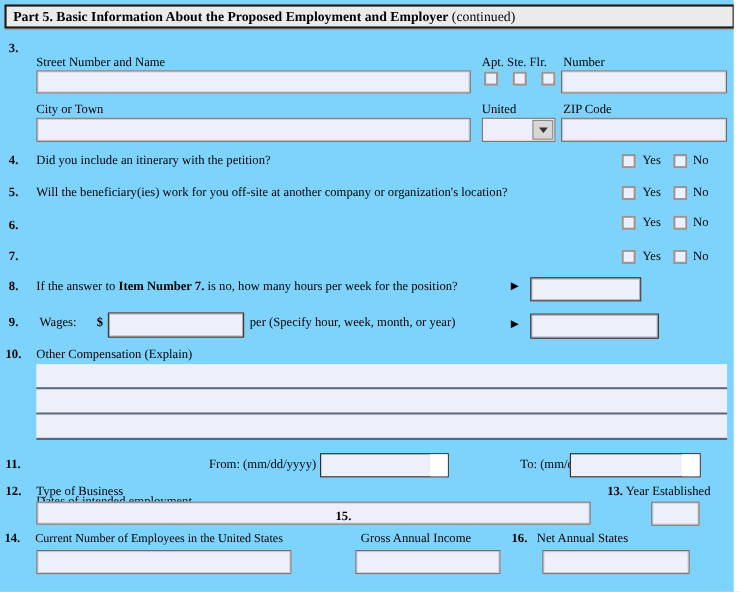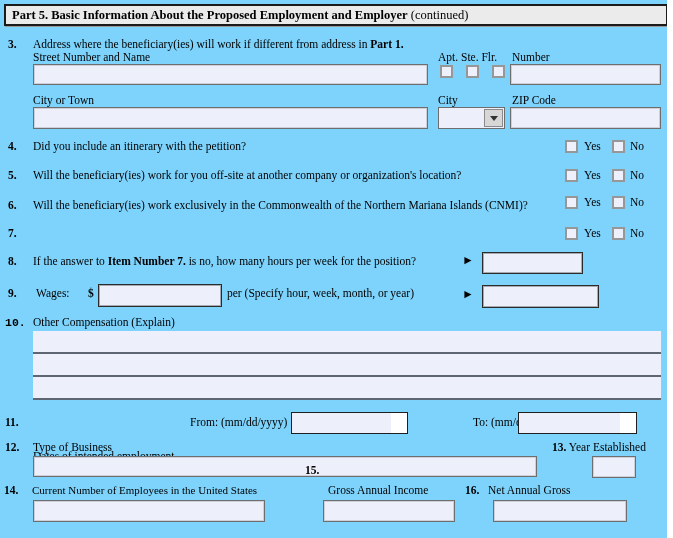--- a/index.html
+++ b/index.html
@@ -39,33 +39,32 @@
 <body>
 
 <div class="page">
 
   <div class="hdr">
     <span><b>Part 5.  Basic Information About the Proposed Employment and Employer</b>
     <span class="cont">(continued)</span></span>
   </div>
 
   <span class="lbl num" style="left:8px; top:38px;">3.</span>
-  <span class="lbl" style="left:33px; top:38px;"><span>Address where the beneficiary(ies) will work if different from address in </span><b>Part 1.</b></span>
   <span class="lbl" style="left:33px; top:51px;">Street Number and Name</span>
   <div class="fld" style="left:33px; top:64px; width:395px; height:21px;"></div>
   <span class="lbl" style="left:438px; top:51px;font-family:Liberation Serif, serif;">Apt. Ste. Flr.</span>
   <div class="cb sm" style="left:440px; top:65px;"></div>
   <div class="cb sm" style="left:466px; top:65px;"></div>
   <div class="cb sm" style="left:492px; top:65px;"></div>
   <span class="lbl" style="left:512px; top:51px;">Number</span>
   <div class="fld" style="left:510px; top:64px; width:151px; height:21px;"></div>
 
   <span class="lbl" style="left:33px; top:94px;">City or Town</span>
   <div class="fld" style="left:33px; top:107px; width:395px; height:22px;"></div>
-  <span class="lbl" style="left:438px; top:94px;">City</span>
+  <span class="lbl" style="left:438px; top:94px;">United</span>
   <div class="combo" style="left:438px; top:107px; width:67px; height:22px;">
     <div class="btn">
       <span class="tri"></span>
     </div>
   </div>
   <span class="lbl" style="left:512px; top:94px;">ZIP Code</span>
   <div class="fld" style="left:510px; top:107px; width:151px; height:22px;"></div>
 
   <span class="lbl num" style="left:8px; top:140px;">4.</span>
   <span class="lbl" style="left:33px; top:140px;">Did you include an itinerary with the petition?</span>
@@ -75,21 +74,20 @@
   <span class="lbl" style="left:630px; top:140px;">No</span>
 
   <span class="lbl num" style="left:8px; top:169px;">5.</span>
   <span class="lbl" style="left:33px; top:169px;">Will the beneficiary(ies) work for you off-site at another company or organization's location?</span>
   <div class="cb" style="left:565px; top:169px;"></div>
   <span class="lbl" style="left:584px; top:169px;">Yes</span>
   <div class="cb" style="left:612px; top:169px;"></div>
   <span class="lbl" style="left:630px; top:169px;">No</span>
 
   <span class="lbl num" style="left:8px; top:199px;">6.</span>
-  <span class="lbl" style="left:33px; top:199px;">Will the beneficiary(ies) work exclusively in the Commonwealth of the Northern Mariana Islands (CNMI)?</span>
   <div class="cb" style="left:565px; top:196px;"></div>
   <span class="lbl" style="left:584px; top:196px;">Yes</span>
   <div class="cb" style="left:612px; top:196px;"></div>
   <span class="lbl" style="left:630px; top:196px;">No</span>
 
   <span class="lbl num" style="left:8px; top:227px;">7.</span>
   <div class="cb" style="left:565px; top:227px;"></div>
   <span class="lbl" style="left:584px; top:227px;">Yes</span>
   <div class="cb" style="left:612px; top:227px;"></div>
   <span class="lbl" style="left:630px; top:227px;">No</span>
@@ -100,21 +98,21 @@
   <div class="fld dark" style="left:482px; top:252px; width:101px; height:22px;"></div>
 
   <span class="lbl num" style="left:8px; top:287px;">9.</span>
   <span class="lbl" style="left:36px; top:287px;">Wages:</span>
   <span class="lbl num" style="left:88px; top:287px;">$</span>
   <div class="fld dark" style="left:98px; top:284px; width:124px; height:23px;"></div>
   <span class="lbl" style="left:227px; top:287px;">per (Specify hour, week, month, or year)</span>
   <span class="ptr" style="left:462px; top:288px;">►</span>
   <div class="fld dark" style="left:482px; top:285px; width:117px; height:23px;"></div>
 
-  <span class="lbl num" style="left:5px; top:316px;font-family:Liberation Mono, monospace;">10.</span>
+  <span class="lbl num" style="left:5px; top:316px;">10.</span>
   <span class="lbl" style="left:33px; top:316px;">Other Compensation (Explain)</span>
   <div>
     <div class="ta-row" style="top:331px;"></div>
     <div class="ta-row" style="top:354px;"></div>
     <div class="ta-row" style="top:377px;"></div>
   </div>
 
   <span class="lbl num" style="left:5px; top:416px;">11.</span>
   <span class="lbl" style="left:33px; top:416px;margin-top:34px;">Dates of intended employment</span>
   <span class="lbl" style="left:190px; top:416px;">From: (mm/dd/yyyy)</span>
@@ -134,16 +132,16 @@
 
   <span class="lbl num" style="left:4px; top:484px;">14.</span>
   <span class="lbl" style="left:32px; top:484px; font-size:11px;">Current Number of Employees in the United States</span>
   <div class="fld" style="left:33px; top:500px; width:232px; height:22px;"></div>
 
   <span class="lbl num" style="left:305px; top:464px;">15.</span>
   <span class="lbl" style="left:328px; top:484px;">Gross Annual Income</span>
   <div class="fld" style="left:323px; top:500px; width:132px; height:22px;"></div>
 
   <span class="lbl num" style="left:465px; top:484px;">16.</span>
-  <span class="lbl" style="left:488px; top:484px;">Net Annual Gross</span>
+  <span class="lbl" style="left:488px; top:484px;">Net Annual States</span>
   <div class="fld" style="left:493px; top:500px; width:134px; height:22px;"></div>
 
 </div>
 
 </body></html>

